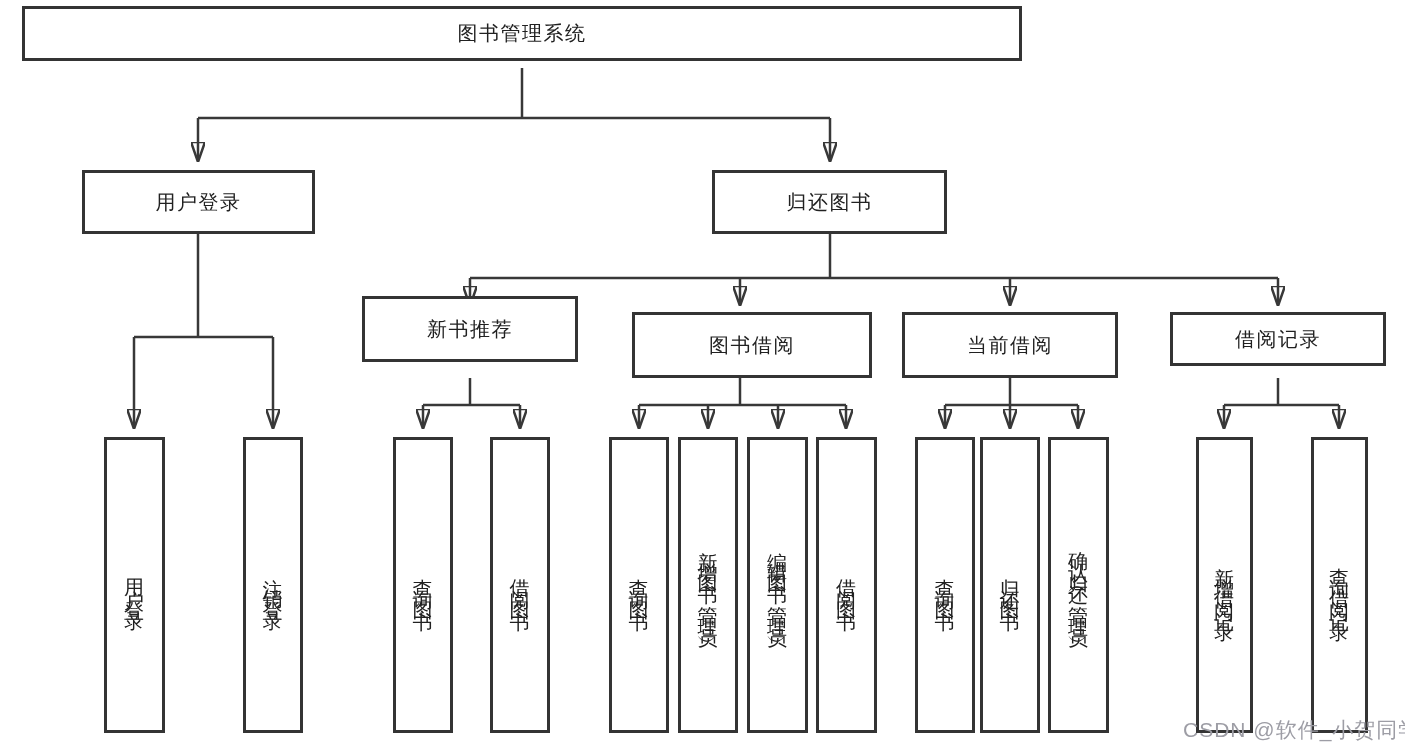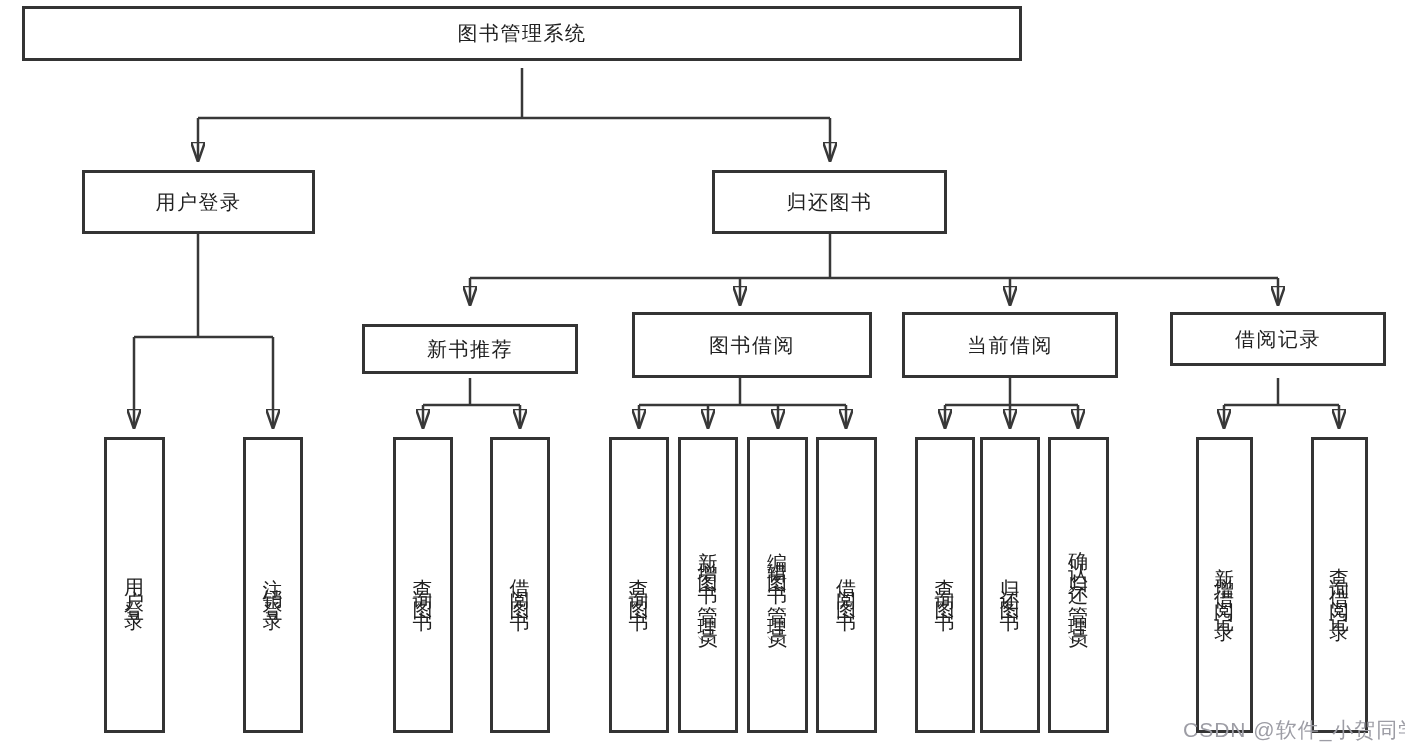--- a/index.html
+++ b/index.html
@@ -103,21 +103,21 @@
       <path d="M1224 405 V427" marker-end="url(#arrow)"></path>
       <path d="M1339 405 V427" marker-end="url(#arrow)"></path>
     </g>
   </svg>
 
   <div class="box hbox" style="left:22px;top:6px;width:1000px;height:55px;">图书管理系统</div>
 
   <div class="box hbox" style="left:82px;top:170px;width:233px;height:64px;">用户登录</div>
   <div class="box hbox" style="left:712px;top:170px;width:235px;height:64px;">归还图书</div>
 
-  <div class="box hbox" style="left:362px;top:324px;width:216px;height:50px;">新书推荐</div>
+  <div class="box hbox" style="left:362px;top:296px;width:216px;height:66px;">新书推荐</div>
   <div class="box hbox" style="left:632px;top:312px;width:240px;height:66px;">图书借阅</div>
   <div class="box hbox" style="left:902px;top:312px;width:216px;height:66px;">当前借阅</div>
   <div class="box hbox" style="left:1170px;top:312px;width:216px;height:54px;">借阅记录</div>
 
   <div class="box vbox" style="left:104px;top:437px;width:61px;height:296px;">用户登录</div>
   <div class="box vbox" style="left:243px;top:437px;width:60px;height:296px;">注销登录</div>
 
   <div class="box vbox" style="left:393px;top:437px;width:60px;height:296px;">查询图书</div>
   <div class="box vbox" style="left:490px;top:437px;width:60px;height:296px;">借阅图书</div>
 

